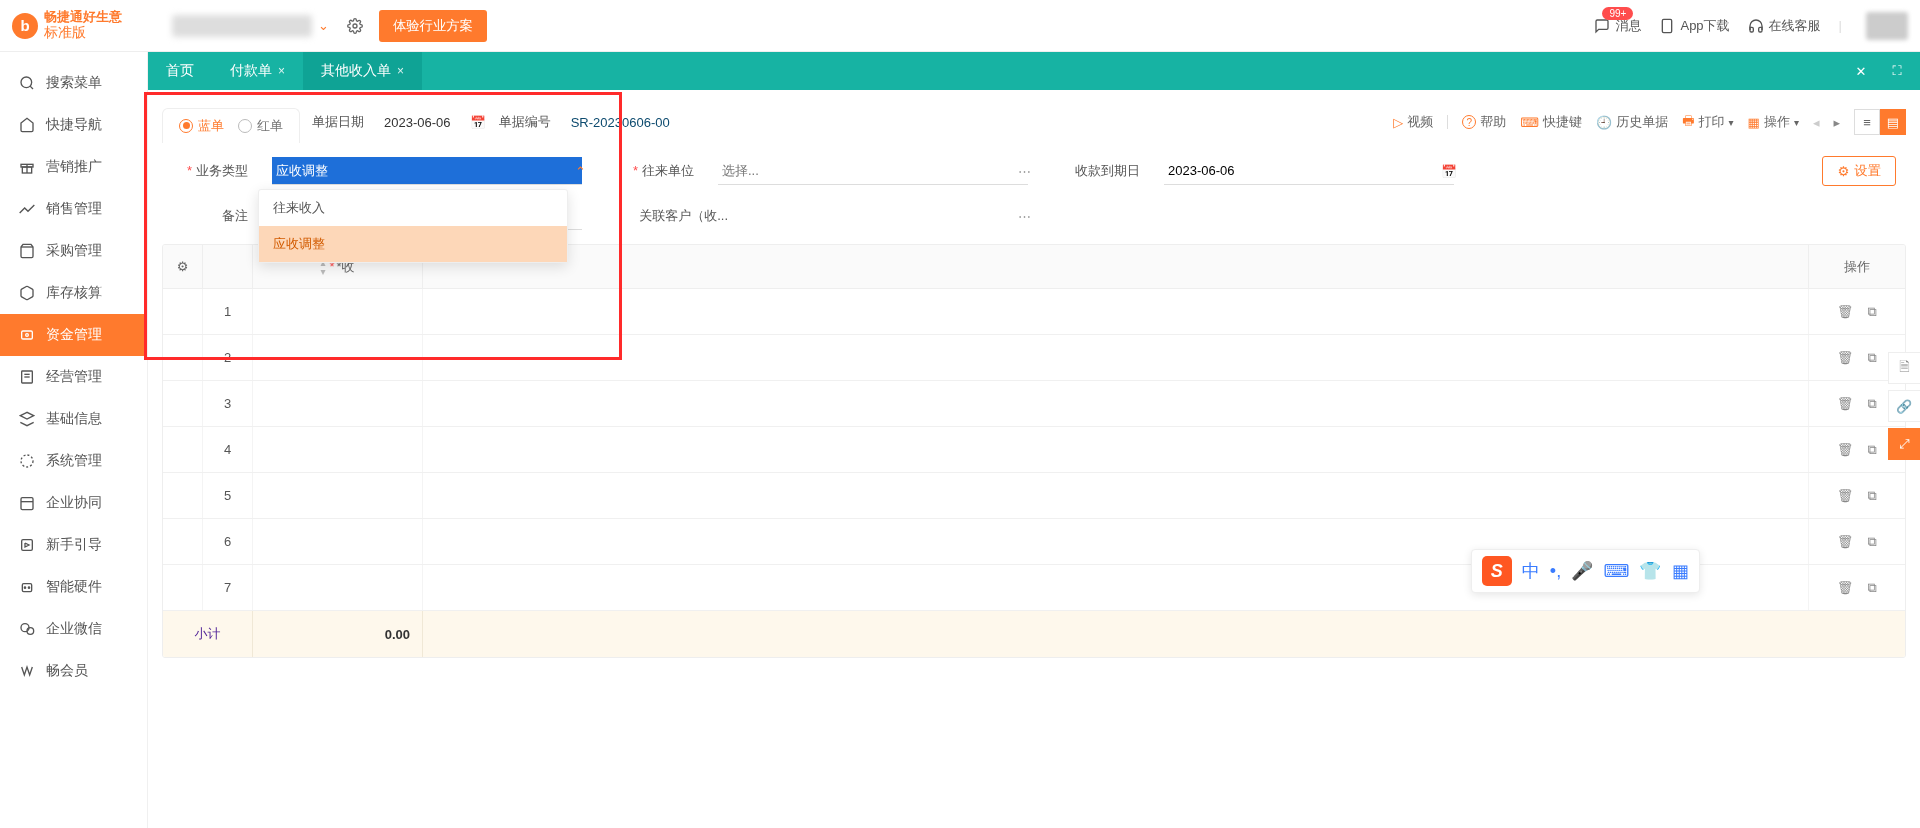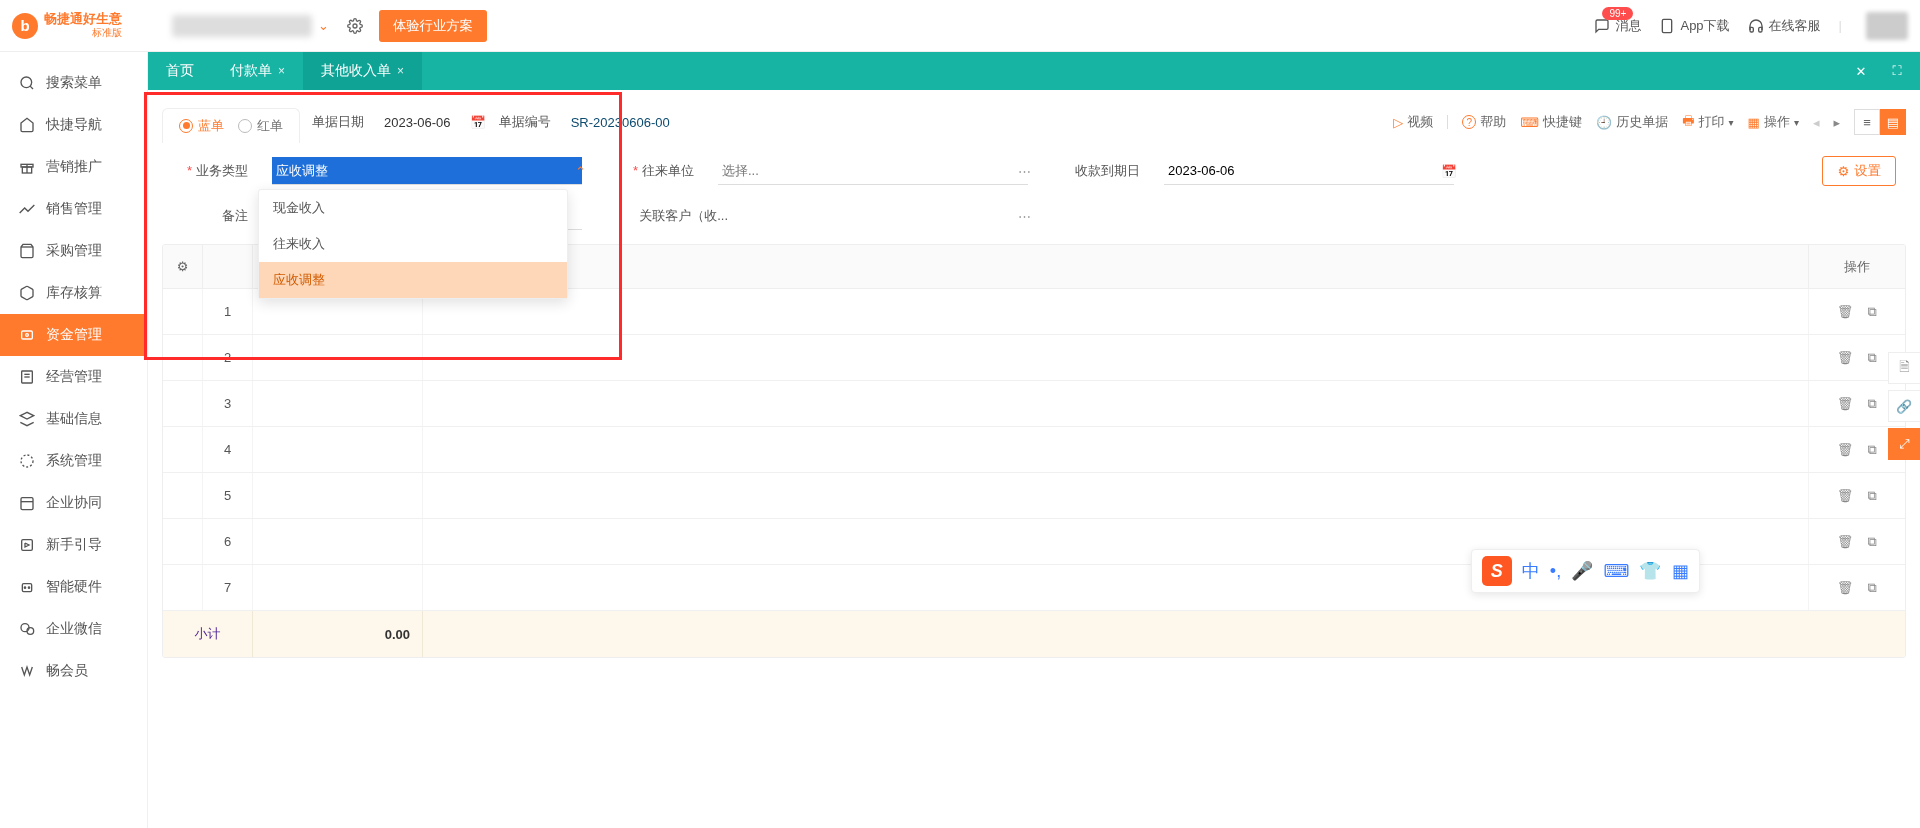--- a/index.html
+++ b/index.html
@@ -4,21 +4,21 @@
 <style>
   * { box-sizing: border-box; margin: 0; padding: 0; }
   body { font-family: "Microsoft YaHei", Arial, sans-serif; font-size: 13px; color: #333; background: #fff; overflow: hidden; width: 1920px; height: 828px; position: relative; }
   
   
   .top-bar { height: 52px; display: flex; align-items: center; padding: 0 12px; border-bottom: 1px solid #eee; }
   .logo-area { display: flex; align-items: center; width: 148px; }
   .logo-icon { width: 26px; height: 26px; background: #ff7a2d; border-radius: 50%; display:flex;align-items:center;justify-content:center;color:#fff;font-weight:bold;font-size:15px;}
   .logo-text { display:flex; flex-direction:column; margin-left:6px;}
   .logo-title{ font-size:13px; color:#ff7a2d; font-weight:bold; line-height:14px;}
-  .logo-sub{ font-size:10px; color:#ff7a2d;text-align:right;}
+  .logo-sub{ font-size:14px; color:#ff7a2d;}
   .area-dropdown { color:#444; padding:0 12px; display:flex; align-items:center; gap:6px; }
   .area-caret { color:#ff7a2d;}
   .gear-btn { width:28px; height:28px; display:flex; align-items:center; justify-content:center; color:#666;}
   .orange-btn { background:#ff7a2d; color:#fff; border:none; padding:7px 14px; border-radius:3px; margin-left:10px; cursor:pointer;}
   .top-spacer{ flex:1;}
   .top-right{ display:flex; align-items:center; gap:18px; color:#555; }
   .top-right-item{ display:flex; align-items:center; gap:5px; cursor:pointer; position:relative;}
   .badge{ background:#ff4d4d; color:#fff; font-size:10px; border-radius:9px; padding:1px 7px; position:absolute; top:-10px; left:8px;}
   .avatar-blur{ width:42px; height:28px; background:#ccc; border-radius:3px; filter:blur(2px); margin-left:6px;}
   
@@ -378,21 +378,20 @@
         </div>
       </div>
 
       <div class="form-row">
         <div class="form-item" style="width:420px;">
           <span class="form-label req">业务类型</span>
           <input class="form-input sel-hl" style="width: 310px;" value="应收调整">
           <span class="chev">⌃</span>
 
           <div class="dropdown">
-            <div class="dd-opt">现金收入</div>
             <div class="dd-opt">往来收入</div>
             <div class="dd-opt hl">应收调整</div>
           </div>
         </div>
         <div class="form-item" style="width:420px;">
           <span class="form-label req">往来单位</span>
           <input class="form-input" style="width: 310px;" placeholder="选择...">
           <span class="dotdotdot">⋯</span>
         </div>
         <div class="form-item" style="width:400px;">

